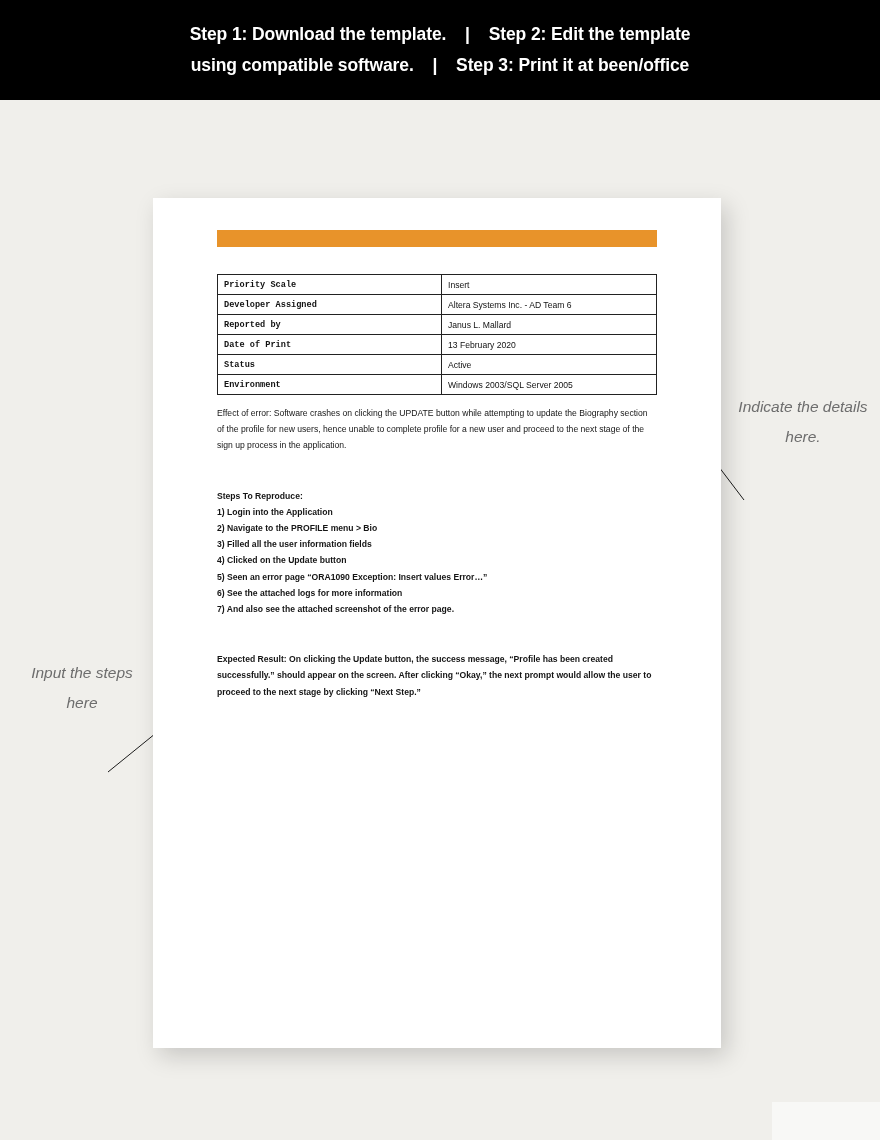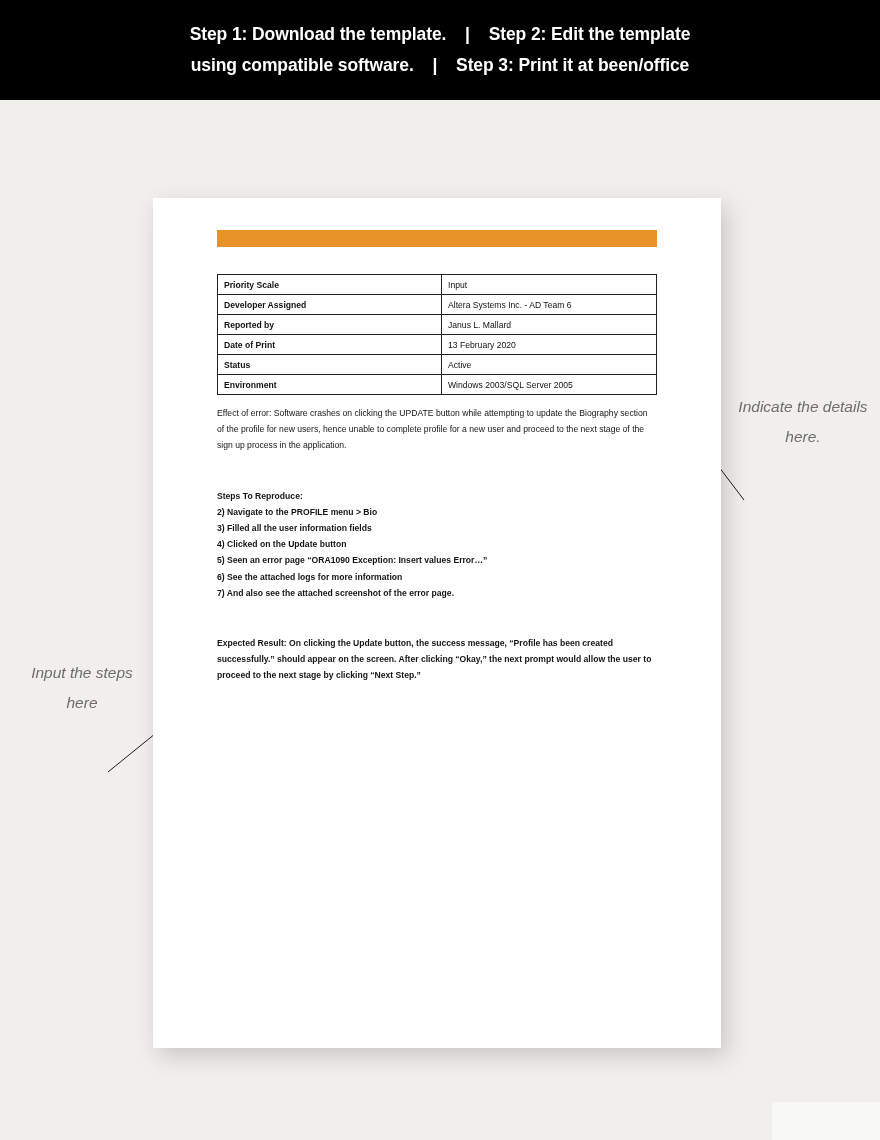--- a/index.html
+++ b/index.html
@@ -85,20 +85,21 @@
     height: 20px;
     padding: 2px 6px;
     font-size: 8.6px;
     line-height: 12px;
     color: #111111;
     vertical-align: middle;
   }
   table.details td.label {
     width: 224px;
     font-weight: bold;
+    font-family: Liberation Mono, monospace;
   }
   table.details td.value {
     font-weight: normal;
   }
 
   
   .body-block {
     margin-top: 10px;
     font-size: 8.6px;
     line-height: 16.2px;
@@ -183,21 +184,21 @@
 
   <div class="sheet">
     <div class="sheet-inner">
 
       <div class="orange-bar"></div>
 
       <table class="details">
         <tbody>
           <tr>
             <td class="label">Priority Scale</td>
-            <td class="value">Input</td>
+            <td class="value">Insert</td>
           </tr>
           <tr>
             <td class="label">Developer Assigned</td>
             <td class="value">Altera Systems Inc. - AD Team 6</td>
           </tr>
           <tr>
             <td class="label">Reported by</td>
             <td class="value">Janus L. Mallard</td>
           </tr>
           <tr>
@@ -215,20 +216,21 @@
         </tbody>
       </table>
 
       <div class="body-block">
         <p>Effect of error: Software crashes on clicking the UPDATE button while attempting to update the Biography section of the profile for new users, hence unable to complete profile for a new user and proceed to the next stage of the sign up process in the application.</p>
       </div>
 
       <div class="body-block tight">
         <div>Steps To Reproduce:</div>
         <div class="steps-list">
+          <div>1) Login into the Application</div>
           <div>2) Navigate to the PROFILE menu &gt; Bio</div>
           <div>3) Filled all the user information fields</div>
           <div>4) Clicked on the Update button</div>
           <div>5) Seen an error page “ORA1090 Exception: Insert values Error…”</div>
           <div>6) See the attached logs for more information</div>
           <div>7) And also see the attached screenshot of the error page.</div>
         </div>
       </div>
 
       <div class="body-block tight">

